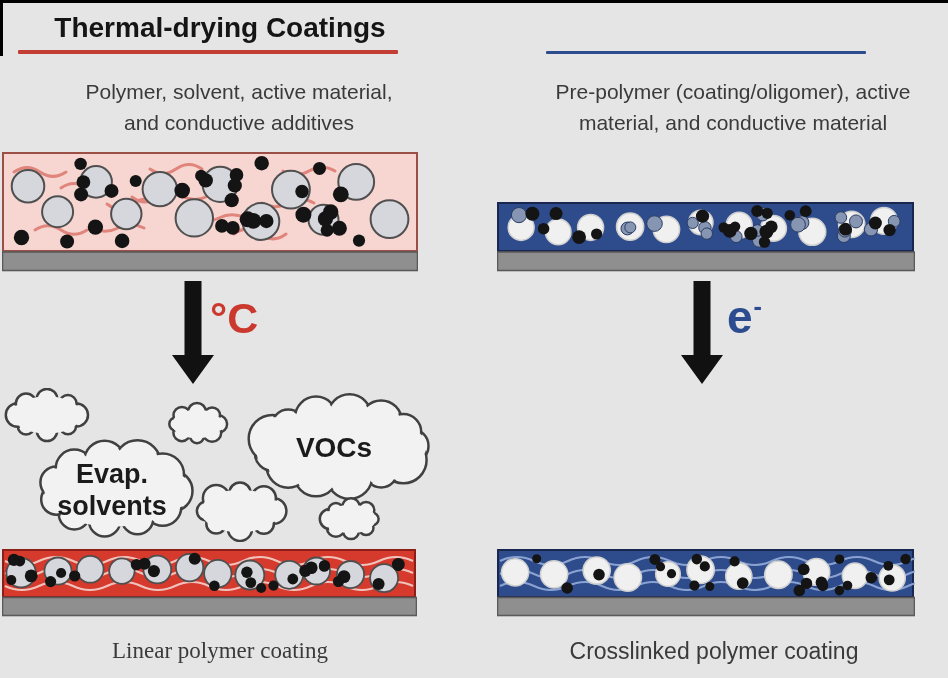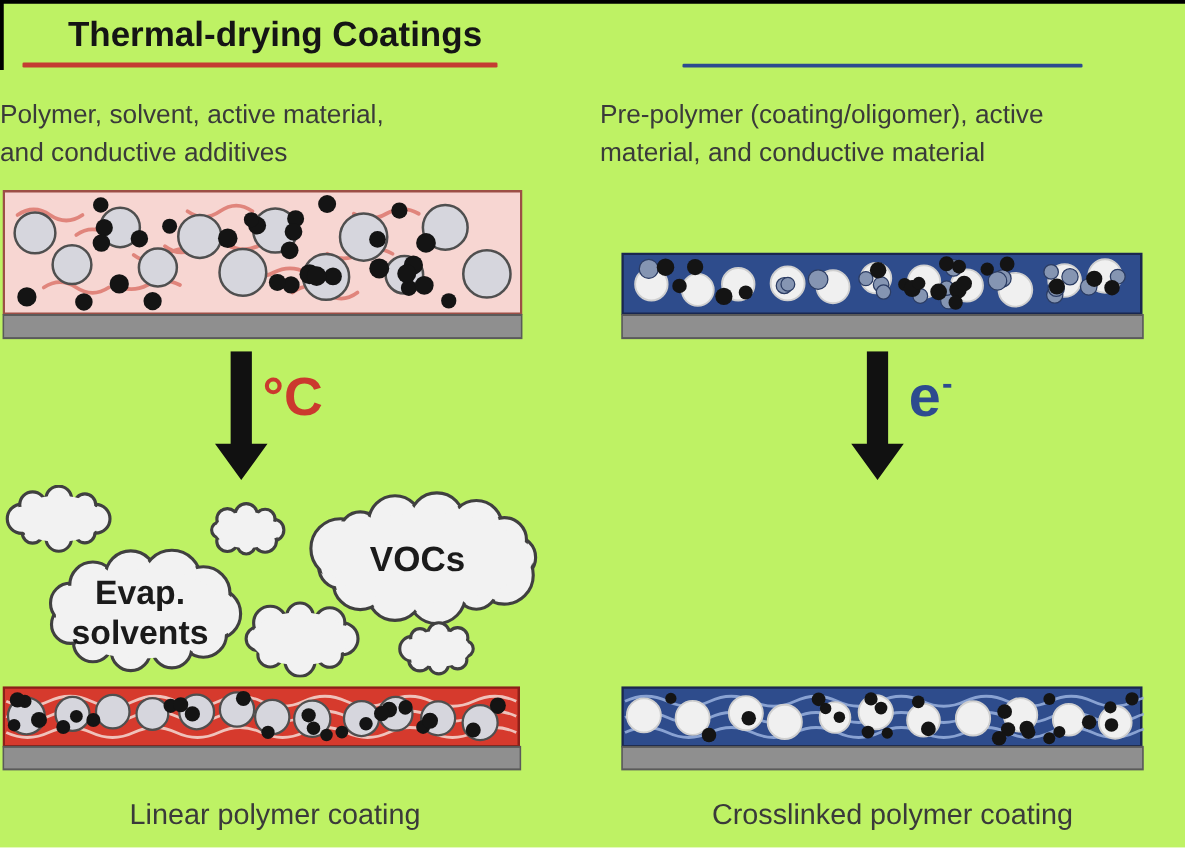--- a/index.html
+++ b/index.html
@@ -1,45 +1,47 @@
 <!DOCTYPE html>
 <html><head>
 <meta charset="utf-8">
 <style>
   html,body{margin:0;padding:0;background:#ffffff;}
   #stage{
-    position:relative;width:948px;height:678px;background:#bef264;
+    position:relative;width:948px;height:678px;background:#e5e5e5;
     font-family:"Liberation Sans", sans-serif;overflow:hidden;
   }
   .frame-top{position:absolute;left:0;top:0;width:948px;height:3px;background:#000;}
   .frame-left{position:absolute;left:0;top:0;width:3px;height:56px;background:#000;}
   .col-title{
     position:absolute;top:12px;font-size:28px;font-weight:700;color:#151515;
     text-align:center;letter-spacing:0;
   }
   .col-title.left{left:0;width:440px;}
   .col-title.right{left:490px;width:448px;}
   .title-underline{position:absolute;height:4px;border-radius:1px;}
   .title-underline.left{left:18px;top:50px;width:380px;}
   .title-underline.right{left:546px;top:51px;width:320px;height:3px;}
   .subtitle{
     position:absolute;top:76px;font-size:21px;line-height:31px;color:#3a3a3a;
+    text-align:center;
+    padding-left:19px;
   }
   .subtitle.left{left:0;width:440px;}
   .subtitle.right{left:480px;width:468px;}
   .layer-svg{position:absolute;display:block;}
   .arrow-svg{position:absolute;display:block;}
   .process-label{position:absolute;font-weight:700;white-space:nowrap;}
   .process-label.heat{left:210px;top:294px;font-size:43px;}
   .process-label.electron{left:727px;top:290px;font-size:46px;}
   .process-label.electron sup{font-size:0.55em;position:relative;top:-2px;left:1px;}
   .caption{
     position:absolute;top:638px;font-size:23px;color:#3a3a3a;text-align:center;
   }
-  .caption.left{left:0;width:440px;}
+  .caption.left{left:0;width:440px;font-family:Liberation Serif, serif;}
   .caption.right{left:490px;width:448px;}
   .cloud-label{font-weight:700;fill:#1b1b1b;}
 </style>
 </head>
 <body>
 
 <div id="stage">
 
   <div class="frame-top"></div>
   <div class="frame-left"></div>

